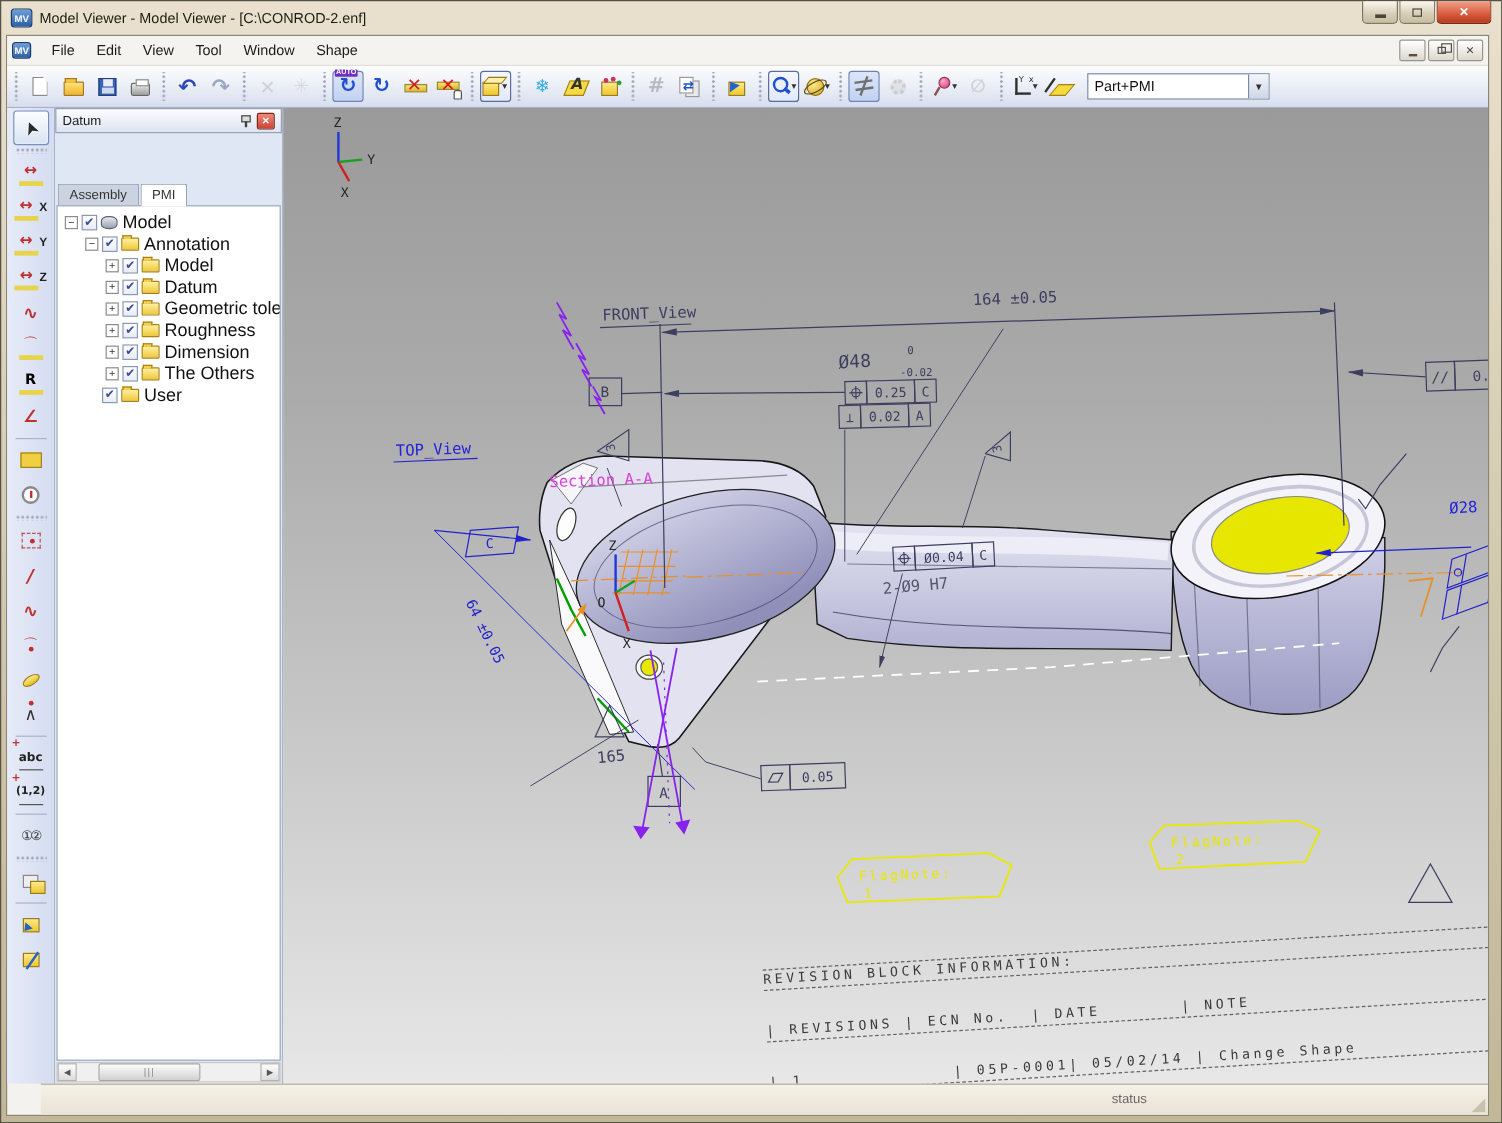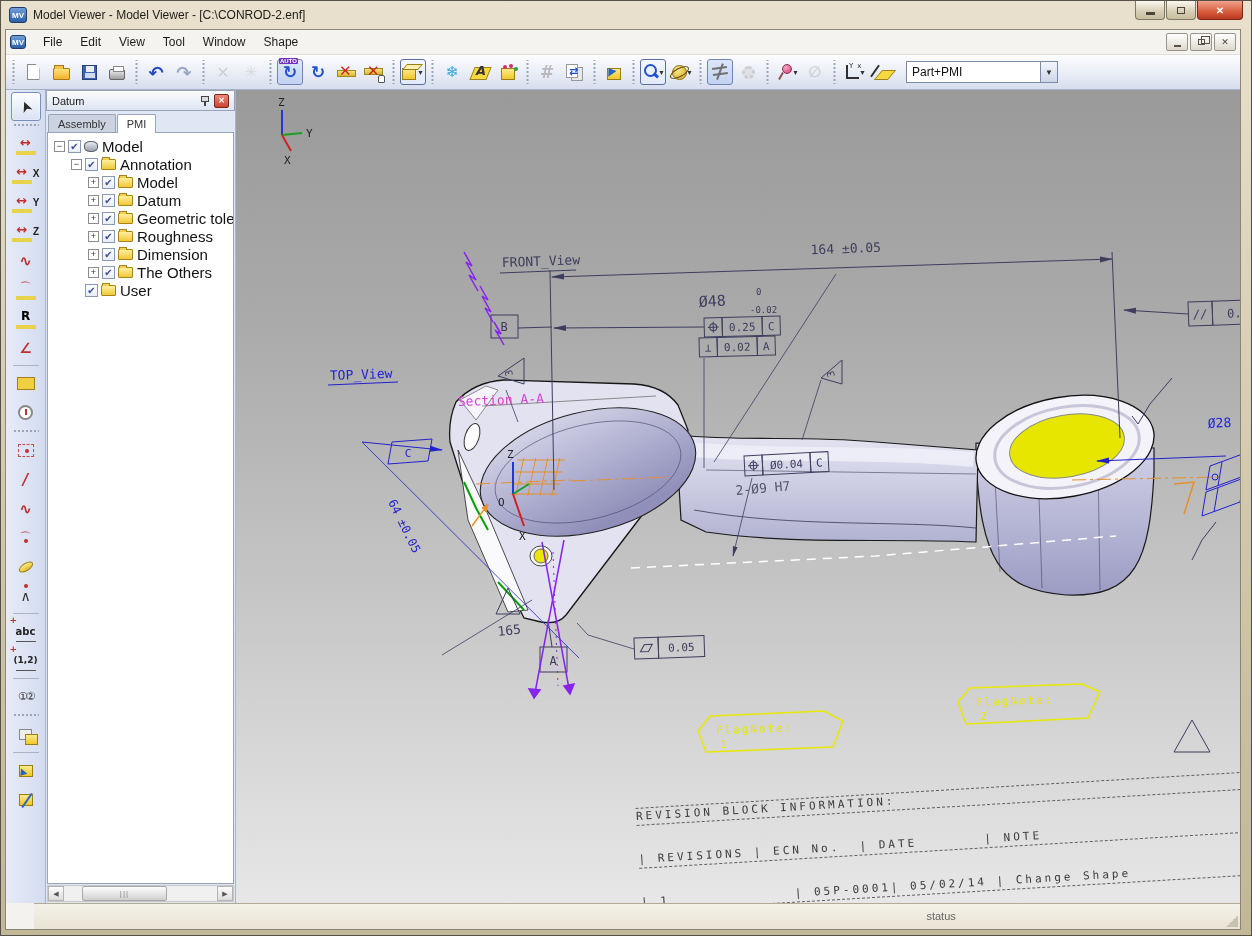--- a/index.html
+++ b/index.html
@@ -149,21 +149,21 @@
 
   
   .dock { width:190px; background:#dfe6f4; border-right:1px solid #aab4c8; display:flex; flex-direction:column; }
   .dock-head { height:21px; background:linear-gradient(#fbfcfe,#dde4f1); border:1px solid #98a2b8; display:flex; align-items:center; padding:0 5px; }
   .dock-title { flex:1; font-size:11px; color:#1b1b1b; }
   .pin-ic { width:14px; height:14px; position:relative; margin-right:3px; }
   .pin-ic::before { content:""; position:absolute; left:4px; top:2px; width:6px; height:4px; border:1px solid #444; background:#ddd; }
   .pin-ic::after { content:""; position:absolute; left:7px; top:7px; width:1.5px; height:5px; background:#444; }
   .dock-close { width:15px; height:14px; background:linear-gradient(#f0887a,#cc4433); border:1px solid #7c2715; border-radius:2px;
                 color:#fff; font-size:8px; font-weight:bold; display:flex; align-items:center; justify-content:center; }
-  .tabs { display:flex; padding:3px 2px 0 2px; gap:1px; }
+  .tabs { display:flex; padding:3px 2px 0 2px; gap:1px;margin-top:39px; }
   .tab { font-size:11px; padding:3px 9px 2px; border:1px solid #98a2b8; border-bottom:none; border-radius:2px 2px 0 0; background:#ccd3e0; color:#333; }
   .tab.active { background:#fff; position:relative; z-index:2; padding-bottom:3px; }
   .tree-wrap { flex:1; background:#fff; border:1px solid #98a2b8; margin:0 1px; margin-top:-1px; overflow:hidden; padding:4px 0 0 2px; position:relative; }
   .tree-row { display:flex; align-items:center; height:18px; white-space:nowrap; }
   .tree-exp { width:11px; height:11px; border:1px solid #8c8c8c; background:#fff; font-size:9px; line-height:9px; text-align:center; color:#333; margin-right:3px; flex:none; }
   .tree-exp.none { visibility:hidden; }
   .tree-cb { width:13px; height:13px; border:1px solid #8a98b8; background:linear-gradient(#fff,#e8ecf4); margin-right:3px; flex:none;
              display:flex; align-items:center; justify-content:center; font-size:10px; color:#3c4c94; }
   .tree-ico-folder { width:15px; height:11px; background:linear-gradient(#fef0a0,#f0c838); border:1px solid #a88418; border-radius:1px; position:relative; margin-right:4px; flex:none; }
   .tree-ico-folder::before { content:""; position:absolute; left:0; top:-3px; width:6px; height:2px; background:#f4d050; border:1px solid #a88418; border-bottom:none; }

